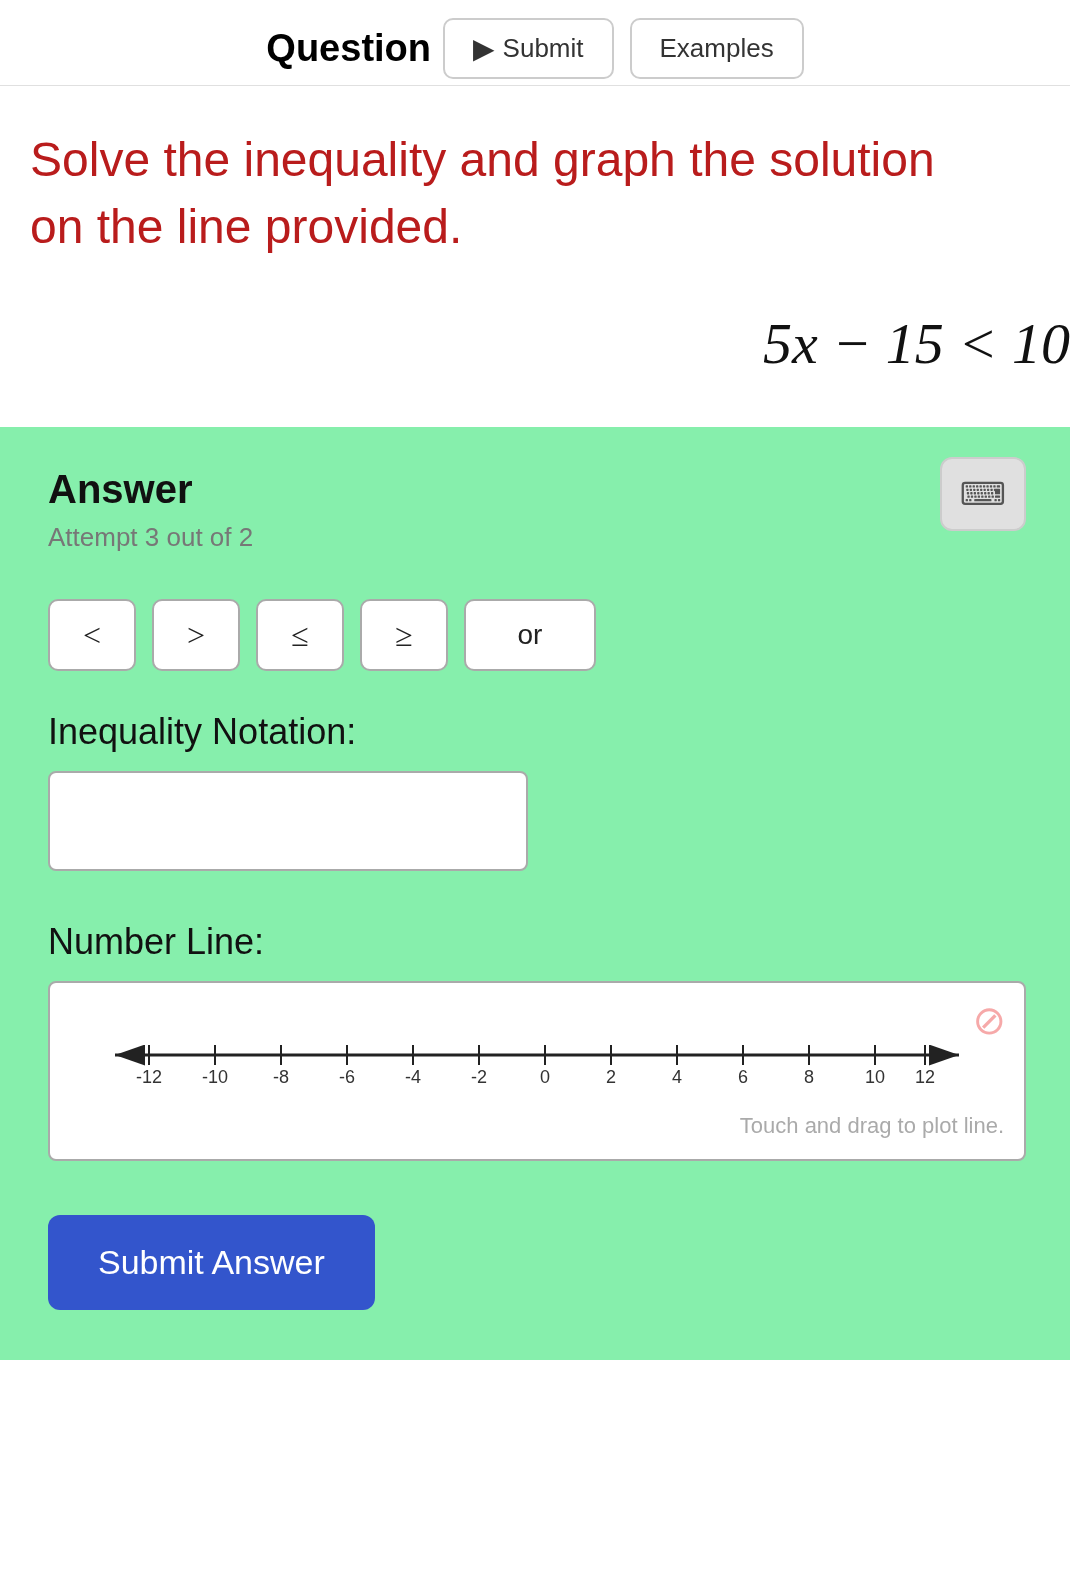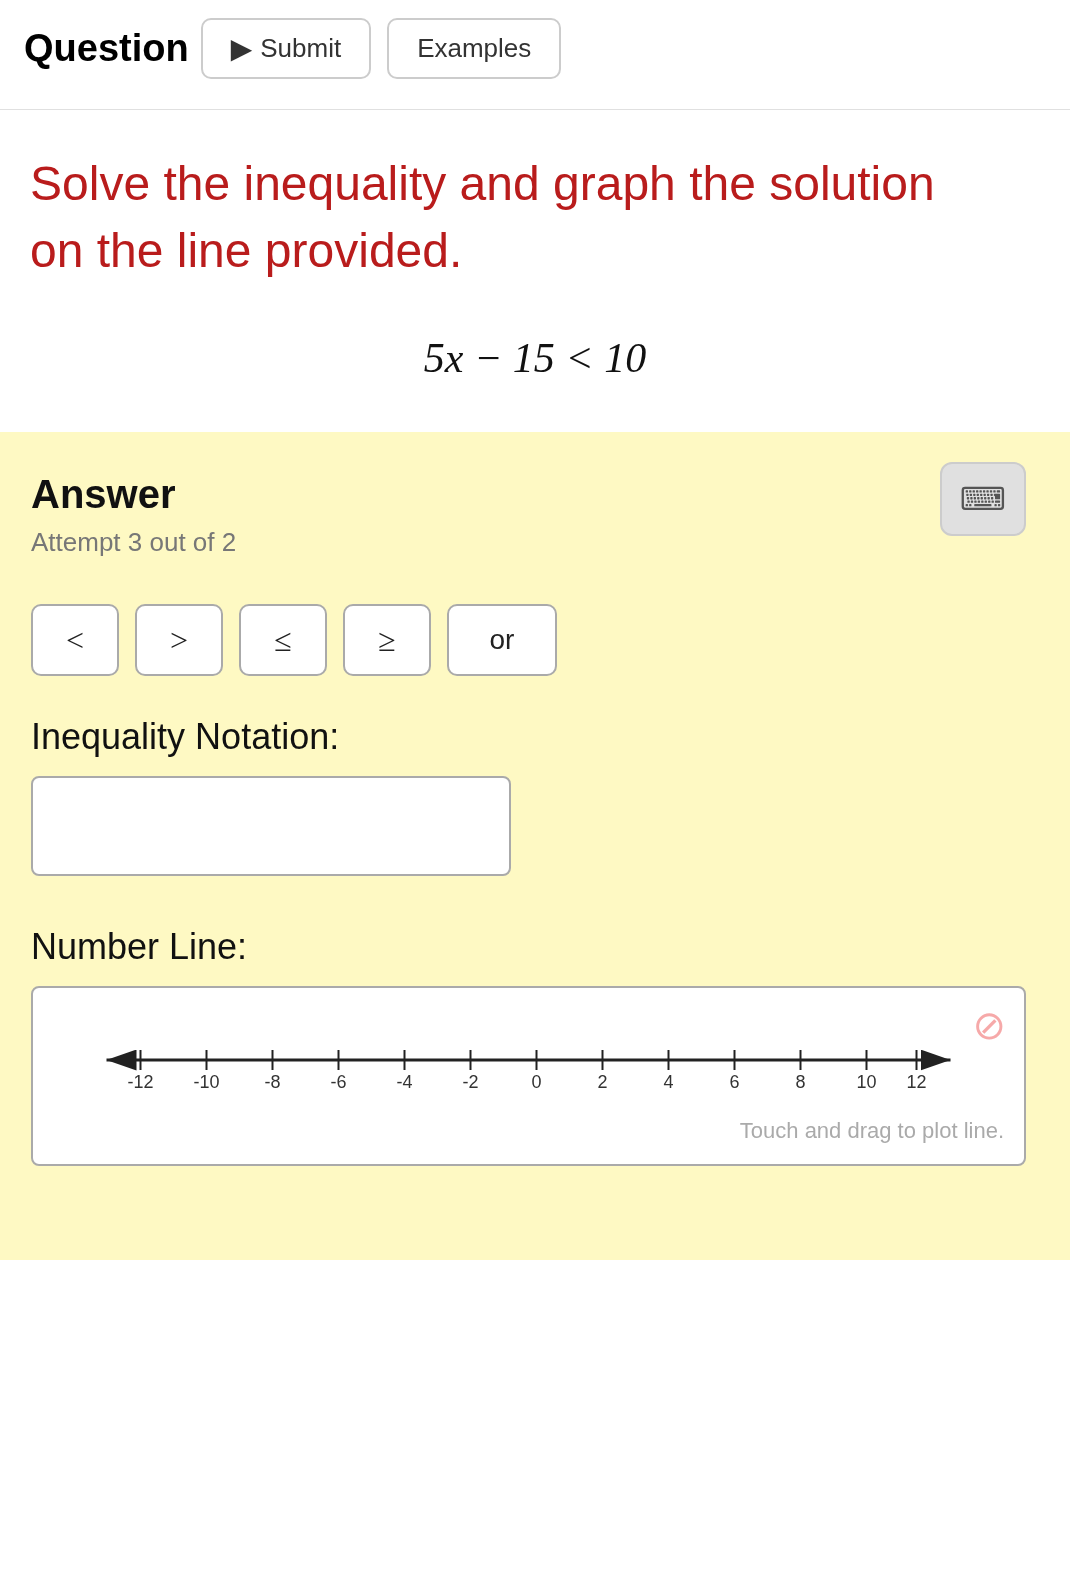--- a/index.html
+++ b/index.html
@@ -8,22 +8,22 @@
       background: #fff;
       width: 1070px;
       min-height: 1585px;
       padding: 0;
       overflow-x: hidden;
     }
 
     .top-bar {
       display: flex;
       align-items: center;
-      justify-content: flex-start;
-      padding: 18px 24px 30px 24px;
+      justify-content: center;
+      padding: 18px 24px 6px 24px;
       border-bottom: 1px solid #e0e0e0;
       gap: 12px;
     }
 
     .top-bar-left {
       font-size: 38px;
       font-weight: bold;
       font-family: sans-serif;
     }
 
@@ -52,32 +52,32 @@
 
     .question-text {
       padding: 40px 30px 20px 30px;
       font-size: 48px;
       line-height: 1.4;
       font-family: sans-serif;
       color: #b91c1c;
     }
 
     .math-expression {
-      text-align: center;
-      font-size: 42px;
+      text-align: right;
+      font-size: 58px;
       font-style: italic;
       padding: 30px 0 50px 0;
       color: #111;
       font-family: 'Georgia', serif;
     }
 
     .answer-section {
-      background: #fef9c3;
+      background: #86efac;
       margin: 0 0 0 0;
-      padding: 40px 44px 50px 31px;
+      padding: 40px 44px 50px 48px;
     }
 
     .answer-title {
       font-size: 40px;
       font-weight: bold;
       font-family: sans-serif;
       color: #111;
       margin-bottom: 10px;
     }
 
@@ -119,21 +119,21 @@
       font-size: 32px;
       cursor: pointer;
       display: flex;
       align-items: center;
       justify-content: center;
       font-family: 'Georgia', serif;
       color: #222;
     }
 
     .symbol-btn.or-btn {
-      width: 110px;
+      width: 132px;
       font-family: sans-serif;
       font-size: 28px;
     }
 
     .section-label {
       font-size: 36px;
       font-weight: normal;
       font-family: sans-serif;
       color: #111;
       margin-bottom: 18px;
@@ -315,14 +315,17 @@
       <text x="788" y="70" text-anchor="middle" font-size="18" fill="#333" font-family="sans-serif">10</text>
 
       <line x1="838" y1="32" x2="838" y2="52" stroke="#222" stroke-width="2"></line>
       <text x="838" y="70" text-anchor="middle" font-size="18" fill="#333" font-family="sans-serif">12</text>
     </svg>
 
     <div class="drag-hint">Touch and drag to plot line.</div>
   </div>
 
   
+  <button class="submit-btn">
+    <span>Submit Answer</span>
+  </button>
 
 </div>
 
 </body></html>

